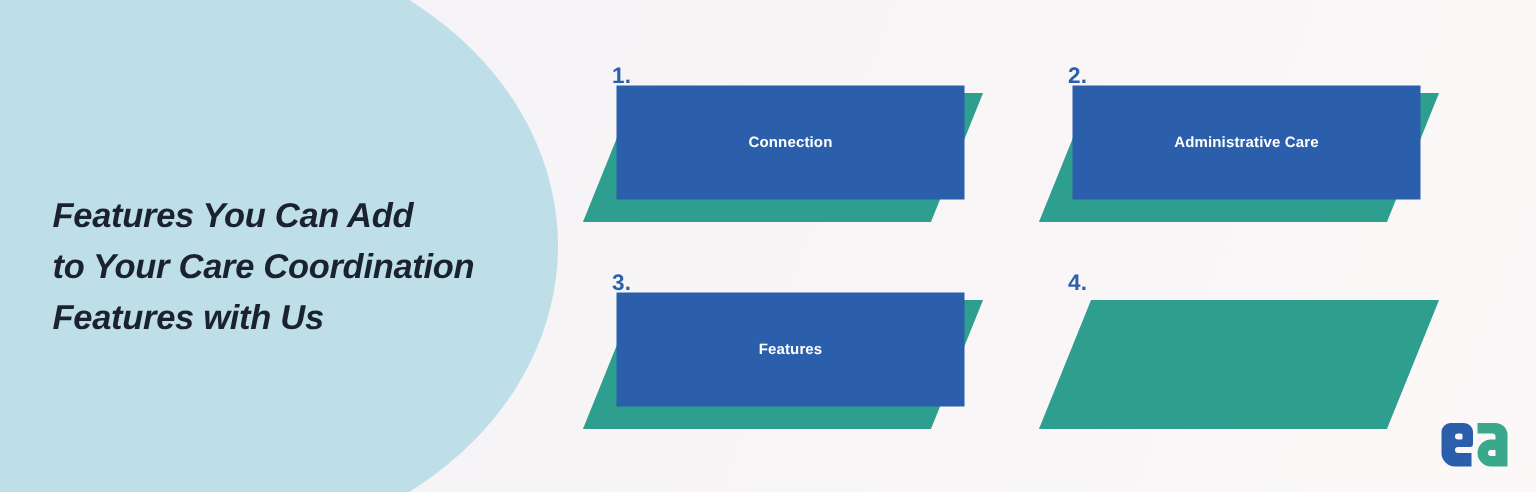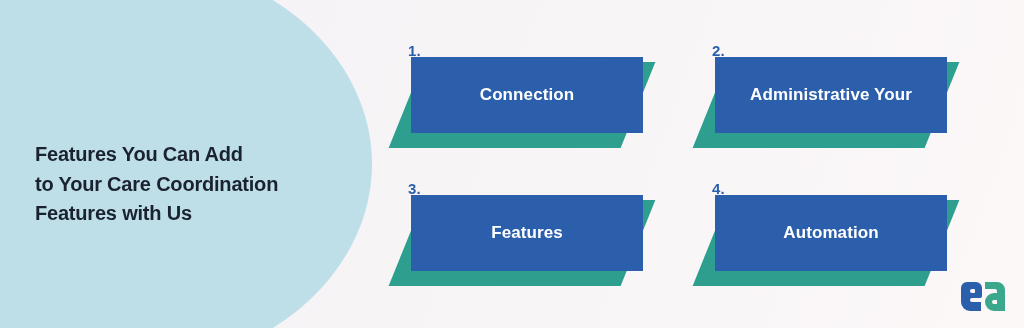--- a/index.html
+++ b/index.html
@@ -23,27 +23,28 @@
     position:absolute;
     left:-130px; top:-42px;
     width:502px; height:412px;
     background:#bfdfe8;
     border-radius:50%;
   }
 
   
   #heading {
     position:absolute;
-    left:35px; top:140px;
+    left:35px; top:126px;
     width:330px;
-    font-size:20px;
+    font-size:23px;
     font-weight:bold;
     line-height:1.48;
     letter-spacing:-0.2px;
     color:#1a2230;
+    font-style:italic;
   }
   #heading .ln { display:block; white-space:nowrap; }
 
   
   #cards {
     position:absolute;
     left:406px; top:42px;
     width:568px; height:244px;
     display:grid;
     grid-template-columns:232px 232px;
@@ -78,21 +79,21 @@
     left:5px; top:15px;
     width:232px; height:76px;
     background:#2b5fab;
     z-index:2;
     display:flex;
     align-items:center;
     justify-content:center;
   }
 
   .card-label {
-    font-size:17px;
+    font-size:10px;
     font-weight:bold;
     color:#ffffff;
     letter-spacing:0.1px;
     text-align:center;
     padding:0 8px;
   }
 
   
   #logo {
     position:absolute;
@@ -120,38 +121,35 @@
       <span class="card-accent"></span>
       <div class="card-plate">
         <span class="card-label">Connection</span>
       </div>
     </div>
 
     <div class="card">
       <span class="card-number">2.</span>
       <span class="card-accent"></span>
       <div class="card-plate">
-        <span class="card-label">Administrative Your</span>
+        <span class="card-label">Administrative Care</span>
       </div>
     </div>
 
     <div class="card">
       <span class="card-number">3.</span>
       <span class="card-accent"></span>
       <div class="card-plate">
         <span class="card-label">Features</span>
       </div>
     </div>
 
     <div class="card">
       <span class="card-number">4.</span>
       <span class="card-accent"></span>
-      <div class="card-plate">
-        <span class="card-label">Automation</span>
-      </div>
     </div>
 
   </div>
 
   <div id="logo">
     <svg viewBox="0 0 46 34" width="46" height="34" aria-hidden="true">
       <path d="M7 2 H16 A6 6 0 0 1 22 8 V16 A2 2 0 0 1 20 18 H12 A2 2 0 0 0 12 22 H21 V31 H10 A9 9 0 0 1 1 22 V8 A6 6 0 0 1 7 2 Z M12 9 A2 2 0 0 0 12 13 H14 A1 1 0 0 0 15 12 V10 A1 1 0 0 0 14 9 Z" fill="#2b5fab"></path>
       <path d="M25 2 H37 A8 8 0 0 1 45 10 V31 H34 A9 9 0 0 1 25 22 V22 A9 9 0 0 1 34 13 H37 V11 A2 2 0 0 0 35 9 H25 Z M34 20 A2 2 0 0 0 34 24 H37 V20 Z" fill="#3aa88c"></path>
     </svg>
   </div>

